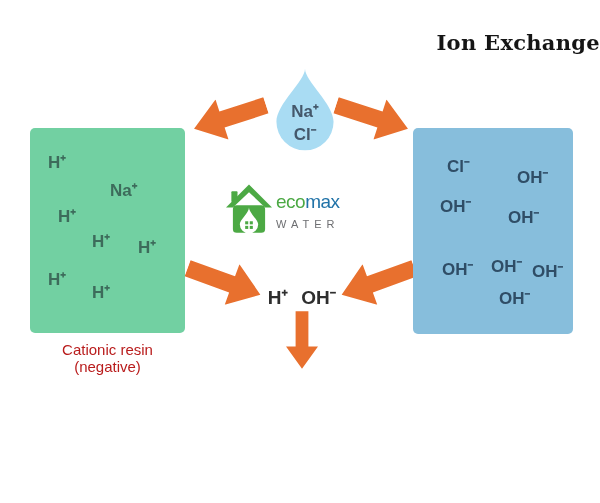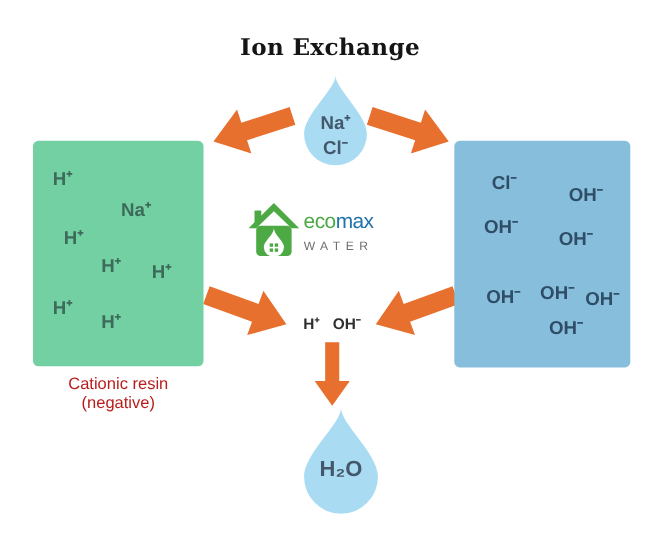--- a/index.html
+++ b/index.html
@@ -1,21 +1,21 @@
 <!DOCTYPE html>
 <html style="--arrow-orange: #E8702E; --cationic-green: #72D0A2; --anionic-blue: #87BEDC; --droplet-blue: #A9DCF3; --logo-green: #4CA944; --logo-blue: #2173A8;"><head>
 <meta charset="utf-8">
 <style>
   html,body{margin:0;padding:0;background:#fff;}
   .stage{
     position:relative;width:600px;height:503px;background:#fff;overflow:hidden;
     font-family:"Liberation Sans",sans-serif;
   }
   .title{
-    position:absolute;left:0;top:30px;width:600px;text-align:center;
+    position:absolute;left:0;top:30px;width:600px;text-align:right;
     font-family:"DejaVu Serif",serif;font-weight:bold;font-size:21px;color:#151515;
     letter-spacing:.3px;
   }
   
   .droplet{position:absolute;}
   .droplet svg{display:block;width:100%;height:100%;}
   .drop-fill{fill:var(--droplet-blue,#A9DCF3);}
   .feed-droplet{left:271px;top:68px;width:68px;height:83px;}
   .feed-text{
     position:absolute;left:0;top:32px;width:100%;text-align:center;
@@ -43,21 +43,21 @@
   .resin-cationic .ion{color:#3D6B5B;}
   .resin-anionic .ion{color:#2F4D66;}
   .caption{
     position:absolute;text-align:center;color:#b91c1c;font-size:15px;line-height:17px;
   }
   .caption-cationic{left:30px;top:341px;width:155px;}
   .caption-anionic{left:413px;top:341px;width:160px;}
   
   .product{
     position:absolute;left:250px;top:284px;width:104px;text-align:center;
-    font-weight:bold;font-size:14px;color:#2E2E2E;white-space:nowrap;
+    font-weight:bold;font-size:19px;color:#2E2E2E;white-space:nowrap;
   }
   .product span{margin:0 4px;}
   
   .logo{position:absolute;left:226px;top:183px;display:flex;align-items:center;}
   .logo-house{width:46px;height:52px;margin-right:4px;}
   .logo-house svg{display:block;width:100%;height:100%;}
   .logo-house .g{fill:var(--logo-green,#4CA944);}
   .logo-wordmark{font-weight:normal;font-size:19px;line-height:26px;letter-spacing:-.5px;}
   .logo-eco{color:var(--logo-green,#4CA944);}
   .logo-max{color:var(--logo-blue,#2173A8);}
@@ -150,20 +150,14 @@
         <rect class="g" x="25" y="54" width="4" height="4"></rect>
         <rect class="g" x="31" y="54" width="4" height="4"></rect>
       </svg>
     </div>
     <div>
       <div class="logo-wordmark"><span class="logo-eco">eco</span><span class="logo-max">max</span></div>
       <div class="logo-water">WATER</div>
     </div>
   </div>
 
-  <div class="droplet output-droplet">
-    <svg viewBox="0 0 100 120">
-      <path class="drop-fill" d="M50 0 C50 18 8 52 8 78 A42 42 0 0 0 92 78 C92 52 50 18 50 0 Z"></path>
-    </svg>
-    <div class="output-text">H₂O</div>
-  </div>
 
 </div>
 
 </body></html>

